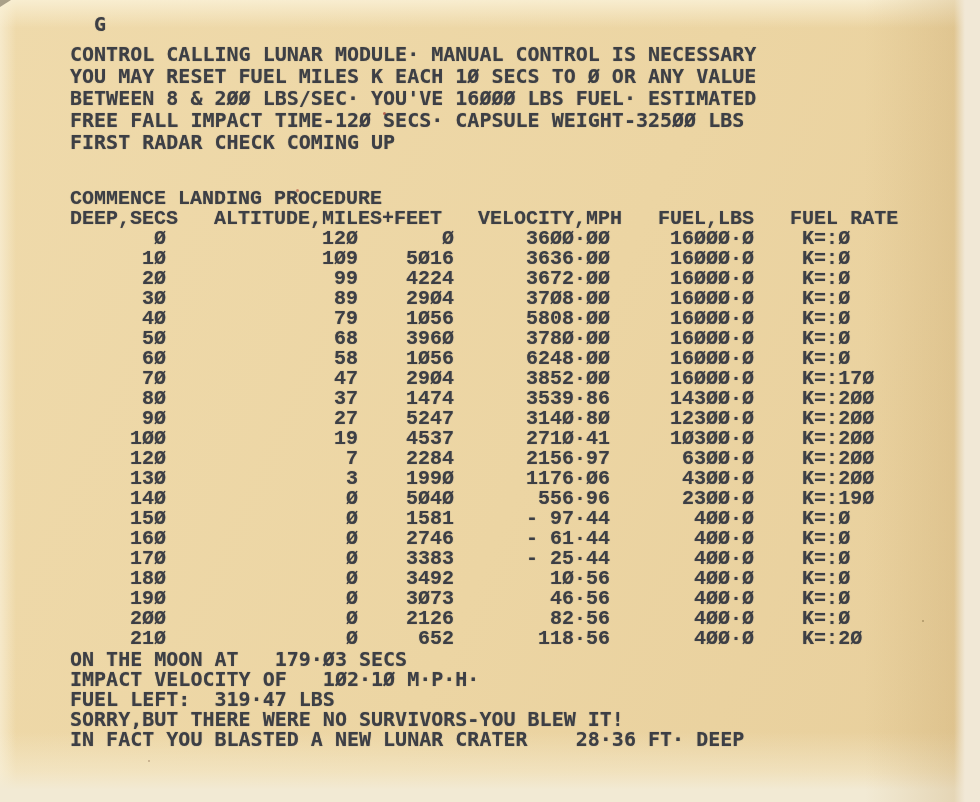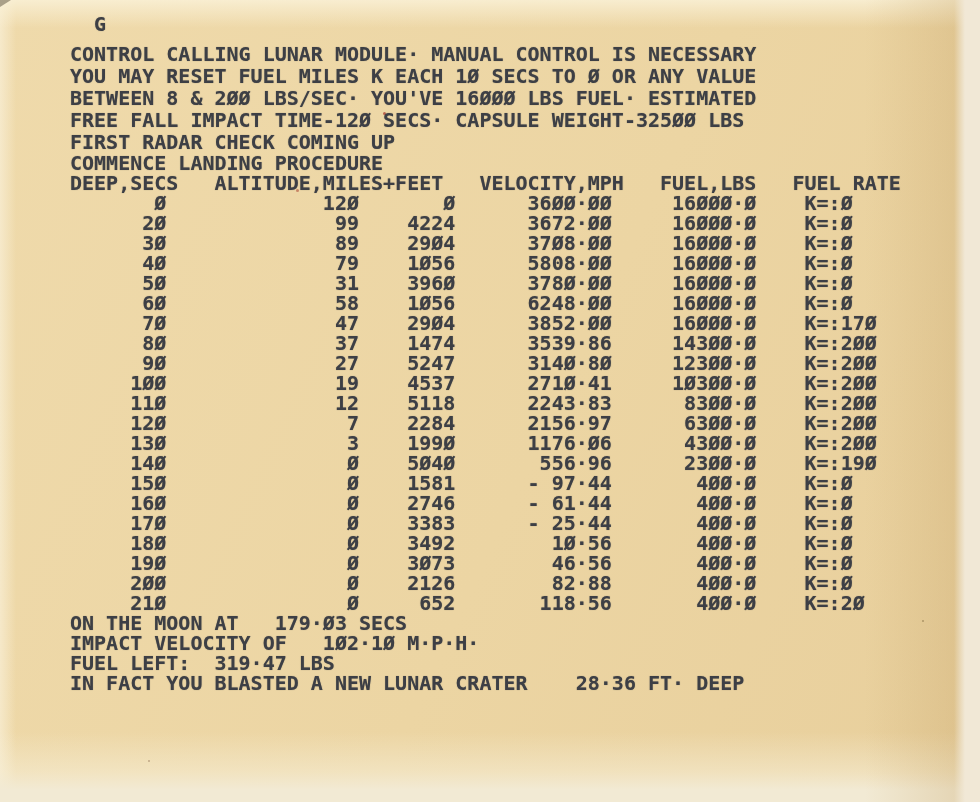--- a/index.html
+++ b/index.html
@@ -31,21 +31,21 @@
     position:absolute;left:70px;top:13px;
     font-weight:bold;font-size:20px;line-height:20px;
     color:#3d3f45;
   }
   .ln{
     white-space:pre;line-height:20px;
     text-shadow:0 0 1px rgba(61,63,69,0.55);
   }
   .echo{line-height:22px;text-indent:2ch;margin-bottom:8px;}
   .briefing .ln{line-height:22px;}
-  .table-block{}
+  .table-block{margin-top:36px;font-family:Liberation Mono, monospace;}
 </style>
 </head>
 <body>
 
 <div class="paper">
   <div class="corner-wedge"></div>
   <div class="speck s1"></div>
   <div class="speck s2"></div>
   <div class="speck s3"></div>
   <div class="speck s4"></div>
@@ -60,44 +60,45 @@
       <div class="ln">BETWEEN 8 &amp; 2ØØ LBS/SEC· YOU'VE 16ØØØ LBS FUEL· ESTIMATED</div>
       <div class="ln">FREE FALL IMPACT TIME-12Ø SECS· CAPSULE WEIGHT-325ØØ LBS</div>
       <div class="ln">FIRST RADAR CHECK COMING UP</div>
     </div>
 
     <div class="table-block">
       <div class="ln">COMMENCE LANDING PROCEDURE</div>
       <div class="ln">DEEP,SECS   ALTITUDE,MILES+FEET   VELOCITY,MPH   FUEL,LBS   FUEL RATE</div>
       <div>
           <div class="ln">       Ø             12Ø       Ø      36ØØ·ØØ     16ØØØ·Ø    K=:Ø</div>
+          <div class="ln">      1Ø             1Ø9    5Ø16      3636·ØØ     16ØØØ·Ø    K=:Ø</div>
           <div class="ln">      2Ø              99    4224      3672·ØØ     16ØØØ·Ø    K=:Ø</div>
           <div class="ln">      3Ø              89    29Ø4      37Ø8·ØØ     16ØØØ·Ø    K=:Ø</div>
           <div class="ln">      4Ø              79    1Ø56      5808·ØØ     16ØØØ·Ø    K=:Ø</div>
-          <div class="ln">      5Ø              31    396Ø      378Ø·ØØ     16ØØØ·Ø    K=:Ø</div>
+          <div class="ln">      5Ø              68    396Ø      378Ø·ØØ     16ØØØ·Ø    K=:Ø</div>
           <div class="ln">      6Ø              58    1Ø56      6248·ØØ     16ØØØ·Ø    K=:Ø</div>
           <div class="ln">      7Ø              47    29Ø4      3852·ØØ     16ØØØ·Ø    K=:17Ø</div>
           <div class="ln">      8Ø              37    1474      3539·86     143ØØ·Ø    K=:2ØØ</div>
           <div class="ln">      9Ø              27    5247      314Ø·8Ø     123ØØ·Ø    K=:2ØØ</div>
           <div class="ln">     1ØØ              19    4537      271Ø·41     1Ø3ØØ·Ø    K=:2ØØ</div>
-          <div class="ln">     11Ø              12    5118      2243·83      83ØØ·Ø    K=:2ØØ</div>
           <div class="ln">     12Ø               7    2284      2156·97      63ØØ·Ø    K=:2ØØ</div>
           <div class="ln">     13Ø               3    199Ø      1176·Ø6      43ØØ·Ø    K=:2ØØ</div>
           <div class="ln">     14Ø               Ø    5Ø4Ø       556·96      23ØØ·Ø    K=:19Ø</div>
           <div class="ln">     15Ø               Ø    1581      - 97·44       4ØØ·Ø    K=:Ø</div>
           <div class="ln">     16Ø               Ø    2746      - 61·44       4ØØ·Ø    K=:Ø</div>
           <div class="ln">     17Ø               Ø    3383      - 25·44       4ØØ·Ø    K=:Ø</div>
           <div class="ln">     18Ø               Ø    3492        1Ø·56       4ØØ·Ø    K=:Ø</div>
           <div class="ln">     19Ø               Ø    3Ø73        46·56       4ØØ·Ø    K=:Ø</div>
-          <div class="ln">     2ØØ               Ø    2126        82·88       4ØØ·Ø    K=:Ø</div>
+          <div class="ln">     2ØØ               Ø    2126        82·56       4ØØ·Ø    K=:Ø</div>
           <div class="ln">     21Ø               Ø     652       118·56       4ØØ·Ø    K=:2Ø</div>
         </div>
     </div>
 
     <div class="result">
       <div class="ln">ON THE MOON AT   179·Ø3 SECS</div>
       <div class="ln">IMPACT VELOCITY OF   1Ø2·1Ø M·P·H·</div>
       <div class="ln">FUEL LEFT:  319·47 LBS</div>
+      <div class="ln">SORRY,BUT THERE WERE NO SURVIVORS-YOU BLEW IT!</div>
       <div class="ln">IN FACT YOU BLASTED A NEW LUNAR CRATER    28·36 FT· DEEP</div>
     </div>
 
   </div>
 </div>
 
 </body></html>

